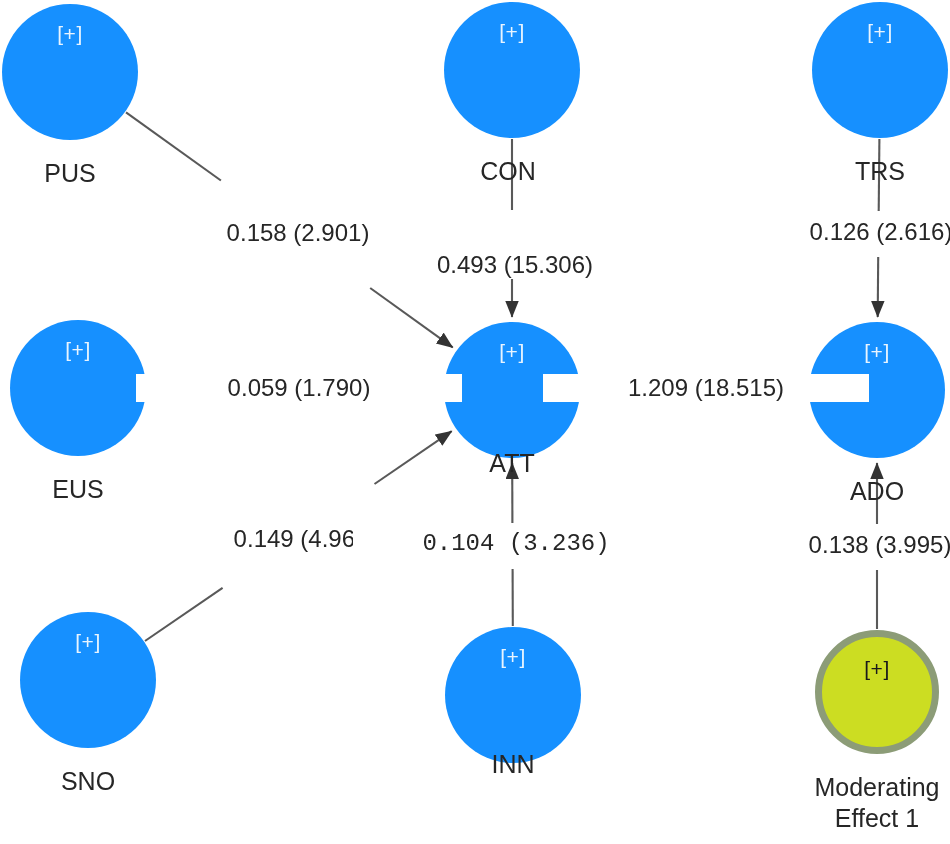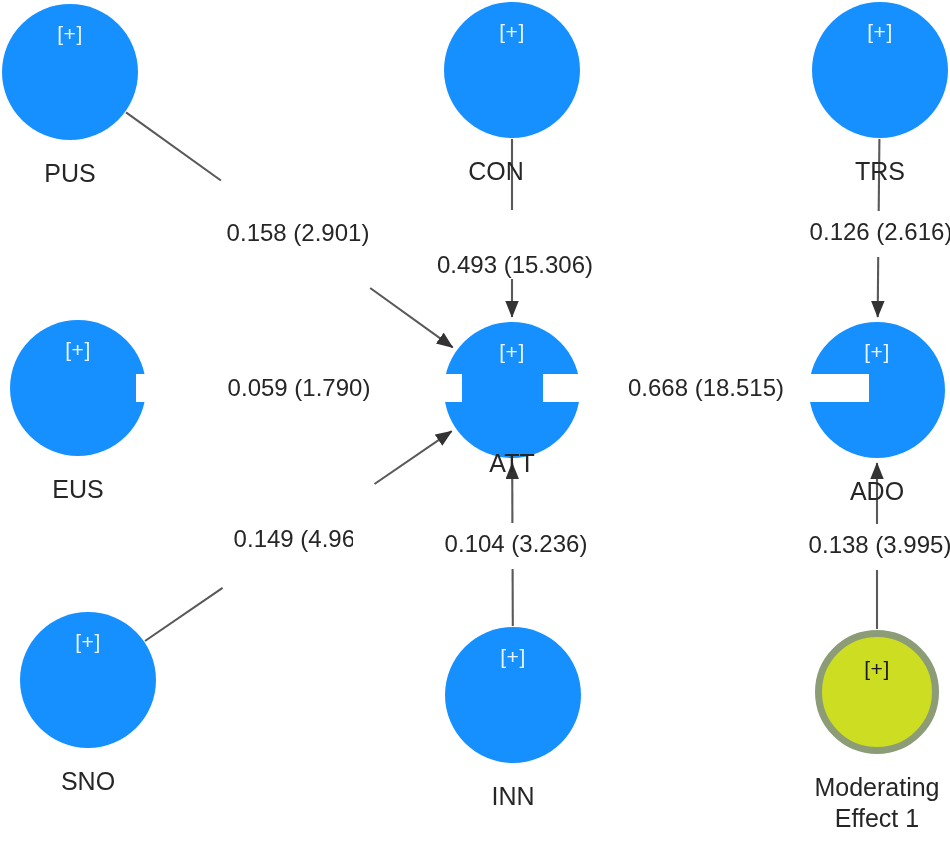--- a/index.html
+++ b/index.html
@@ -109,21 +109,21 @@
   </svg>
 
   <div id="node-layer">
       <div class="node node-construct" style="left: 2px; top: 4px; width: 136px; height: 136px;">
         <span class="node-plus">[+]</span>
       </div>
       <div class="node-label" style="left: -90px; top: 158px; width: 320px;">PUS</div>
       <div class="node node-construct" style="left: 444px; top: 2px; width: 136px; height: 136px;">
         <span class="node-plus">[+]</span>
       </div>
-      <div class="node-label" style="left: 336px; top: 156px; width: 320px;">CON</div>
+      <div class="node-label" style="left: 348px; top: 156px; width: 320px;">CON</div>
       <div class="node node-construct" style="left: 812px; top: 2px; width: 136px; height: 136px;">
         <span class="node-plus">[+]</span>
       </div>
       <div class="node-label" style="left: 720px; top: 156px; width: 320px;">TRS</div>
       <div class="node node-construct" style="left: 10px; top: 320px; width: 136px; height: 136px;">
         <span class="node-plus">[+]</span>
       </div>
       <div class="node-label" style="left: -82px; top: 474px; width: 320px;">EUS</div>
       <div class="node node-construct" style="left: 444px; top: 322px; width: 136px; height: 136px;">
         <span class="node-plus">[+]</span>
@@ -133,31 +133,31 @@
         <span class="node-plus">[+]</span>
       </div>
       <div class="node-label" style="left: 717px; top: 476px; width: 320px;">ADO</div>
       <div class="node node-construct" style="left: 20px; top: 612px; width: 136px; height: 136px;">
         <span class="node-plus">[+]</span>
       </div>
       <div class="node-label" style="left: -72px; top: 766px; width: 320px;">SNO</div>
       <div class="node node-construct" style="left: 445px; top: 627px; width: 136px; height: 136px;">
         <span class="node-plus">[+]</span>
       </div>
-      <div class="node-label" style="left: 353px; top: 781px; width: 320px;">INN</div>
+      <div class="node-label" style="left: 353px; top: 749px; width: 320px;">INN</div>
       <div class="node node-moderator" style="left: 815px; top: 630px; width: 124px; height: 124px;">
         <span class="node-plus">[+]</span>
       </div>
       <div class="node-label" style="left: 717px; top: 772px; width: 320px;">Moderating
 Effect 1</div>
     </div>
   <div id="label-layer">
       <div class="edge-label" style="left: 135px; top: 219px; width: 320px;">0.158 (2.901)</div>
       <div class="edge-label" style="left: 352px; top: 217px; width: 320px; margin-top: 34px;">0.493 (15.306)</div>
       <div class="edge-label" style="left: 718px; top: 218px; width: 320px;">0.126 (2.616)</div>
       <div class="edge-label" style="left: 136px; top: 374px; width: 320px;">0.059 (1.790)</div>
-      <div class="edge-label" style="left: 543px; top: 374px; width: 320px;">0.668 (18.515)</div>
+      <div class="edge-label" style="left: 543px; top: 374px; width: 320px;">1.209 (18.515)</div>
       <div class="edge-label" style="left: 142px; top: 525px; width: 320px;">0.149 (4.969)</div>
-      <div class="edge-label" style="left: 353px; top: 530px; width: 320px;">0.104 (3.236)</div>
+      <div class="edge-label" style="left: 353px; top: 530px; width: 320px; font-family: Liberation Mono, monospace;">0.104 (3.236)</div>
       <div class="edge-label" style="left: 717px; top: 531px; width: 320px;">0.138 (3.995)</div>
     </div>
 
 </div>
 
 </body></html>

